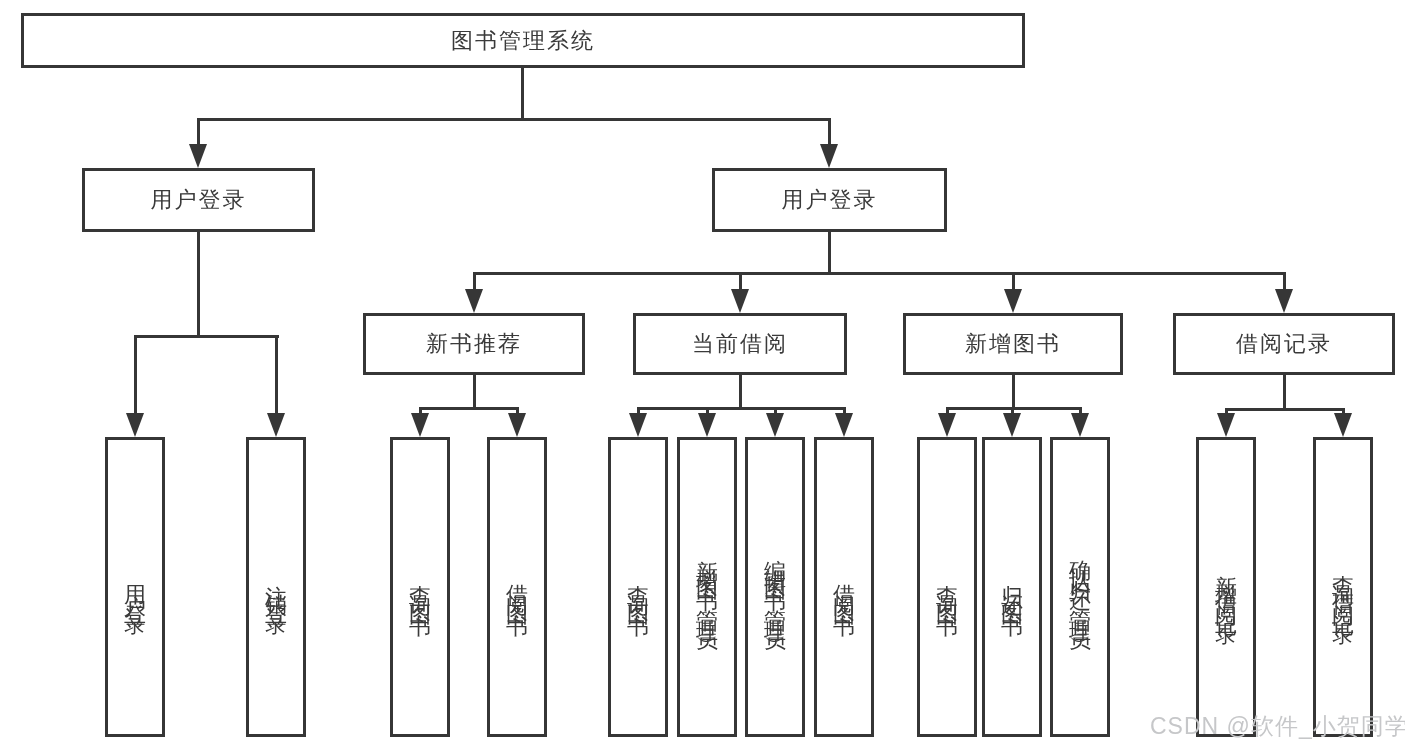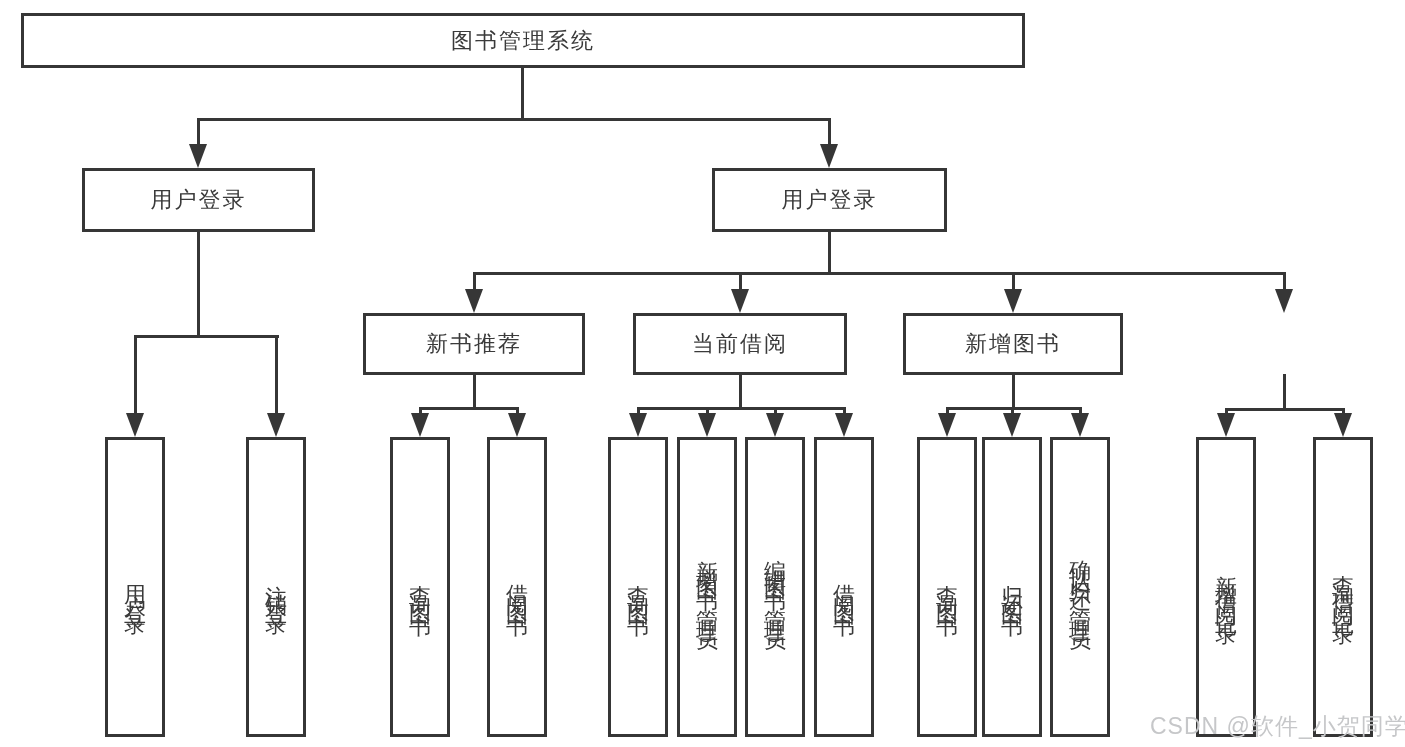--- a/index.html
+++ b/index.html
@@ -33,20 +33,21 @@
 <div class="canvas">
 
   <div class="node" style="left:21px;top:13px;width:1004px;height:55px;">图书管理系统</div>
 
   <div class="node" style="left:82px;top:168px;width:233px;height:64px;">用户登录</div>
   <div class="node" style="left:712px;top:168px;width:235px;height:64px;">用户登录</div>
 
   <div class="node" style="left:363px;top:313px;width:222px;height:62px;">新书推荐</div>
   <div class="node" style="left:633px;top:313px;width:214px;height:62px;">当前借阅</div>
   <div class="node" style="left:903px;top:313px;width:220px;height:62px;">新增图书</div>
+  <div class="node" style="left:1173px;top:313px;width:222px;height:62px;">借阅记录</div>
 
   <div class="node leaf" style="left:105px;top:437px;width:60px;height:300px;">用户登录</div>
   <div class="node leaf" style="left:246px;top:437px;width:60px;height:300px;">注销登录</div>
 
   <div class="node leaf" style="left:390px;top:437px;width:60px;height:300px;">查询图书</div>
   <div class="node leaf" style="left:487px;top:437px;width:60px;height:300px;">借阅图书</div>
 
   <div class="node leaf" style="left:608px;top:437px;width:60px;height:300px;">查询图书</div>
   <div class="node leaf" style="left:677px;top:437px;width:60px;height:300px;">新增图书（管理员）</div>
   <div class="node leaf" style="left:745px;top:437px;width:60px;height:300px;">编辑图书（管理员）</div>

